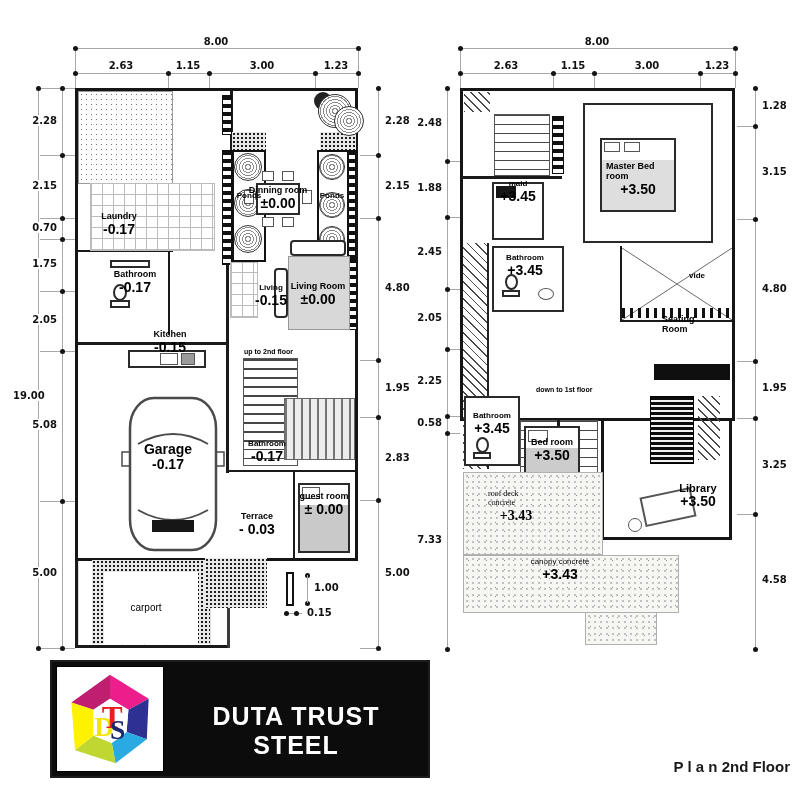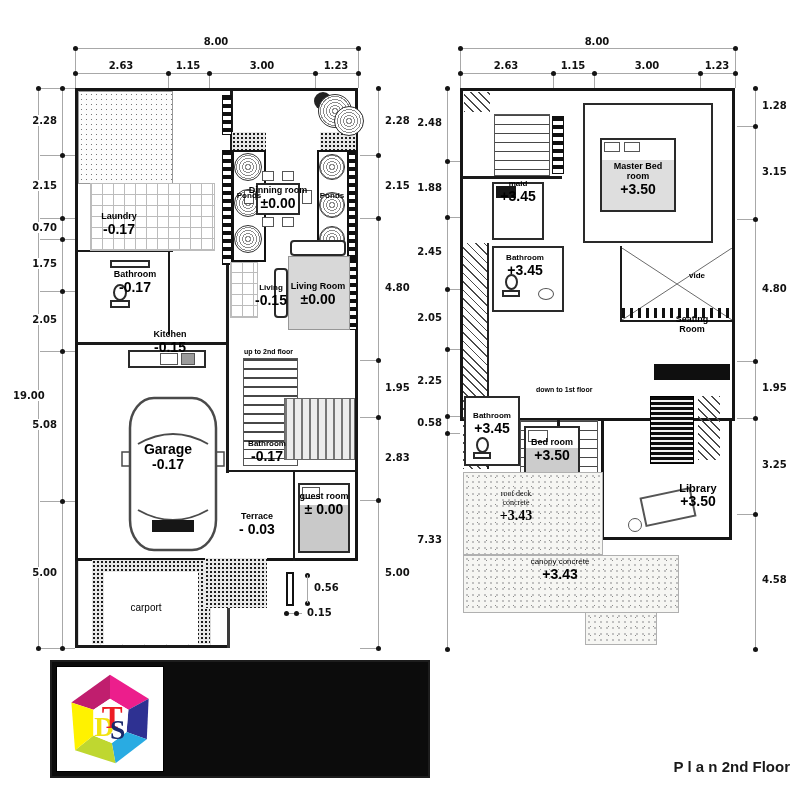--- a/index.html
+++ b/index.html
@@ -25,21 +25,21 @@
   .tiles { position:absolute; background-image:repeating-linear-gradient(0deg,#bcbcbc 0 1px,transparent 1px 11px),repeating-linear-gradient(90deg,#bcbcbc 0 1px,transparent 1px 11px); border:1px solid #bcbcbc; }
   .hatch45 { position:absolute; background-image:repeating-linear-gradient(45deg,#4a4a4a 0 1.2px,transparent 1.2px 6px); }
   .st-h { position:absolute; background-color:#fff; background-image:repeating-linear-gradient(180deg,#474747 0 1.5px,transparent 1.5px 9px); border:1px solid #555; }
   .st-v { position:absolute; background-color:#ececec; background-image:repeating-linear-gradient(90deg,#767676 0 2px,transparent 2px 8px); border:1px solid #666; }
   .pins { position:absolute; background-image:repeating-linear-gradient(180deg,#101010 0 4px,#fff 4px 8px); border:1px solid #101010; }
   .pins-h { position:absolute; background-image:repeating-linear-gradient(90deg,#101010 0 3px,transparent 3px 8px); }
   .darkstair { position:absolute; background:repeating-linear-gradient(180deg,#0c0c0c 0 3px,#f2f2f2 3px 5px); border:1px solid #000; }
   .vlines { position:absolute; background-image:repeating-linear-gradient(90deg,#ddd 0 1px,transparent 1px 22px); }
   .plant { position:absolute; border-radius:50%; border:1.5px solid #333; background:repeating-radial-gradient(circle,#fff 0 2px,#8c8c8c 2px 3px); }
   
-  .room { position:absolute; display:flex; flex-direction:column; align-items:center; text-align:center; font:700 9px "Liberation Sans",sans-serif; color:#000; line-height:1.1; white-space:nowrap; }
+  .room { position:absolute; display:flex; flex-direction:column; align-items:center; font:700 9px "Liberation Sans",sans-serif; color:#000; line-height:1.1; white-space:nowrap; }
   .room.wrap { white-space:normal; }
   .room .lv { font-size:14px; font-weight:700; }
   .note { position:absolute; font:700 7px "Liberation Sans",sans-serif; color:#000; white-space:nowrap; }
   
   .logo-bar { position:absolute; left:50px; top:660px; width:380px; height:118px; background:#0c0c0c; border:2px solid #1d1d1d; }
   .logo-box { position:absolute; left:56px; top:666px; width:108px; height:106px; background:#fff; border:1px solid #000; display:flex; align-items:center; justify-content:center; }
   .company { position:absolute; left:170px; top:702px; width:252px; text-align:center; color:#fff; font:700 25px "Liberation Sans",sans-serif; letter-spacing:1px; }
   .caption { position:absolute; left:650px; top:758px; width:140px; text-align:right; color:#1a1a1a; font:600 15px "Liberation Sans",sans-serif; }
 </style>
 </head>
@@ -188,21 +188,21 @@
     <div class="vlines" style="left:78px;top:561px;width:149px;height:84px;"></div>
     <div class="dots-dark" style="left:92px;top:560px;width:118px;height:84px;">
       <div style="position:absolute;left:12px;top:12px;width:94px;height:72px;background:#fff;"></div>
     </div>
     <div class="dots-dark" style="left:205px;top:558px;width:62px;height:50px;"></div>
 
     <div class="box" style="left:286px;top:572px;width:8px;height:34px;border-color:#111;"></div>
     <div class="tick" style="left:307px;top:575px;"></div>
     <div class="tick" style="left:307px;top:603px;"></div>
     <div class="dline" style="left:307px;top:575px;width:1px;height:28px;"></div>
-    <span class="dim" style="left:313px;top:582px;">0.56</span>
+    <span class="dim" style="left:313px;top:582px;">1.00</span>
     <div class="dline" style="left:284px;top:613px;width:18px;height:1px;"></div>
     <div class="tick" style="left:286px;top:613px;"></div>
     <div class="tick" style="left:296px;top:613px;"></div>
     <span class="dim" style="left:306px;top:607px;">0.15</span>
 
     <div class="room" style="left:96px;top:212px;width:46px;">
       <span>Laundry</span>
       <span class="lv">-0.17</span>
     </div>
     <div class="room" style="left:234px;top:192px;width:30px;font-size:8px;">
@@ -418,15 +418,16 @@
       <polygon points="92,28 90,72 68,64 70,40" fill="#2e3192"></polygon>
       <polygon points="90,72 56,98 52,76 68,64" fill="#29abe2"></polygon>
       <polygon points="56,98 12,84 32,68 52,76" fill="#bfd730"></polygon>
       <polygon points="12,84 8,32 32,40 32,68" fill="#fff200"></polygon>
       <polygon points="50,28 70,40 68,64 52,76 32,68 32,40" fill="#ffffff"></polygon>
       <text x="33" y="68" font-family="Liberation Serif, serif" font-size="30" font-weight="bold" fill="#f2e20d">D</text>
       <text x="41" y="60" font-family="Liberation Serif, serif" font-size="34" font-weight="bold" fill="#ed1c24">T</text>
       <text x="50" y="72" font-family="Liberation Serif, serif" font-size="30" font-weight="bold" fill="#1b2a6b">S</text>
     </svg>
   </div>
+  <div class="company">DUTA TRUST STEEL</div>
   <div class="caption">P l a n  2nd Floor</div>
 
 </div>
 
 </body></html>

